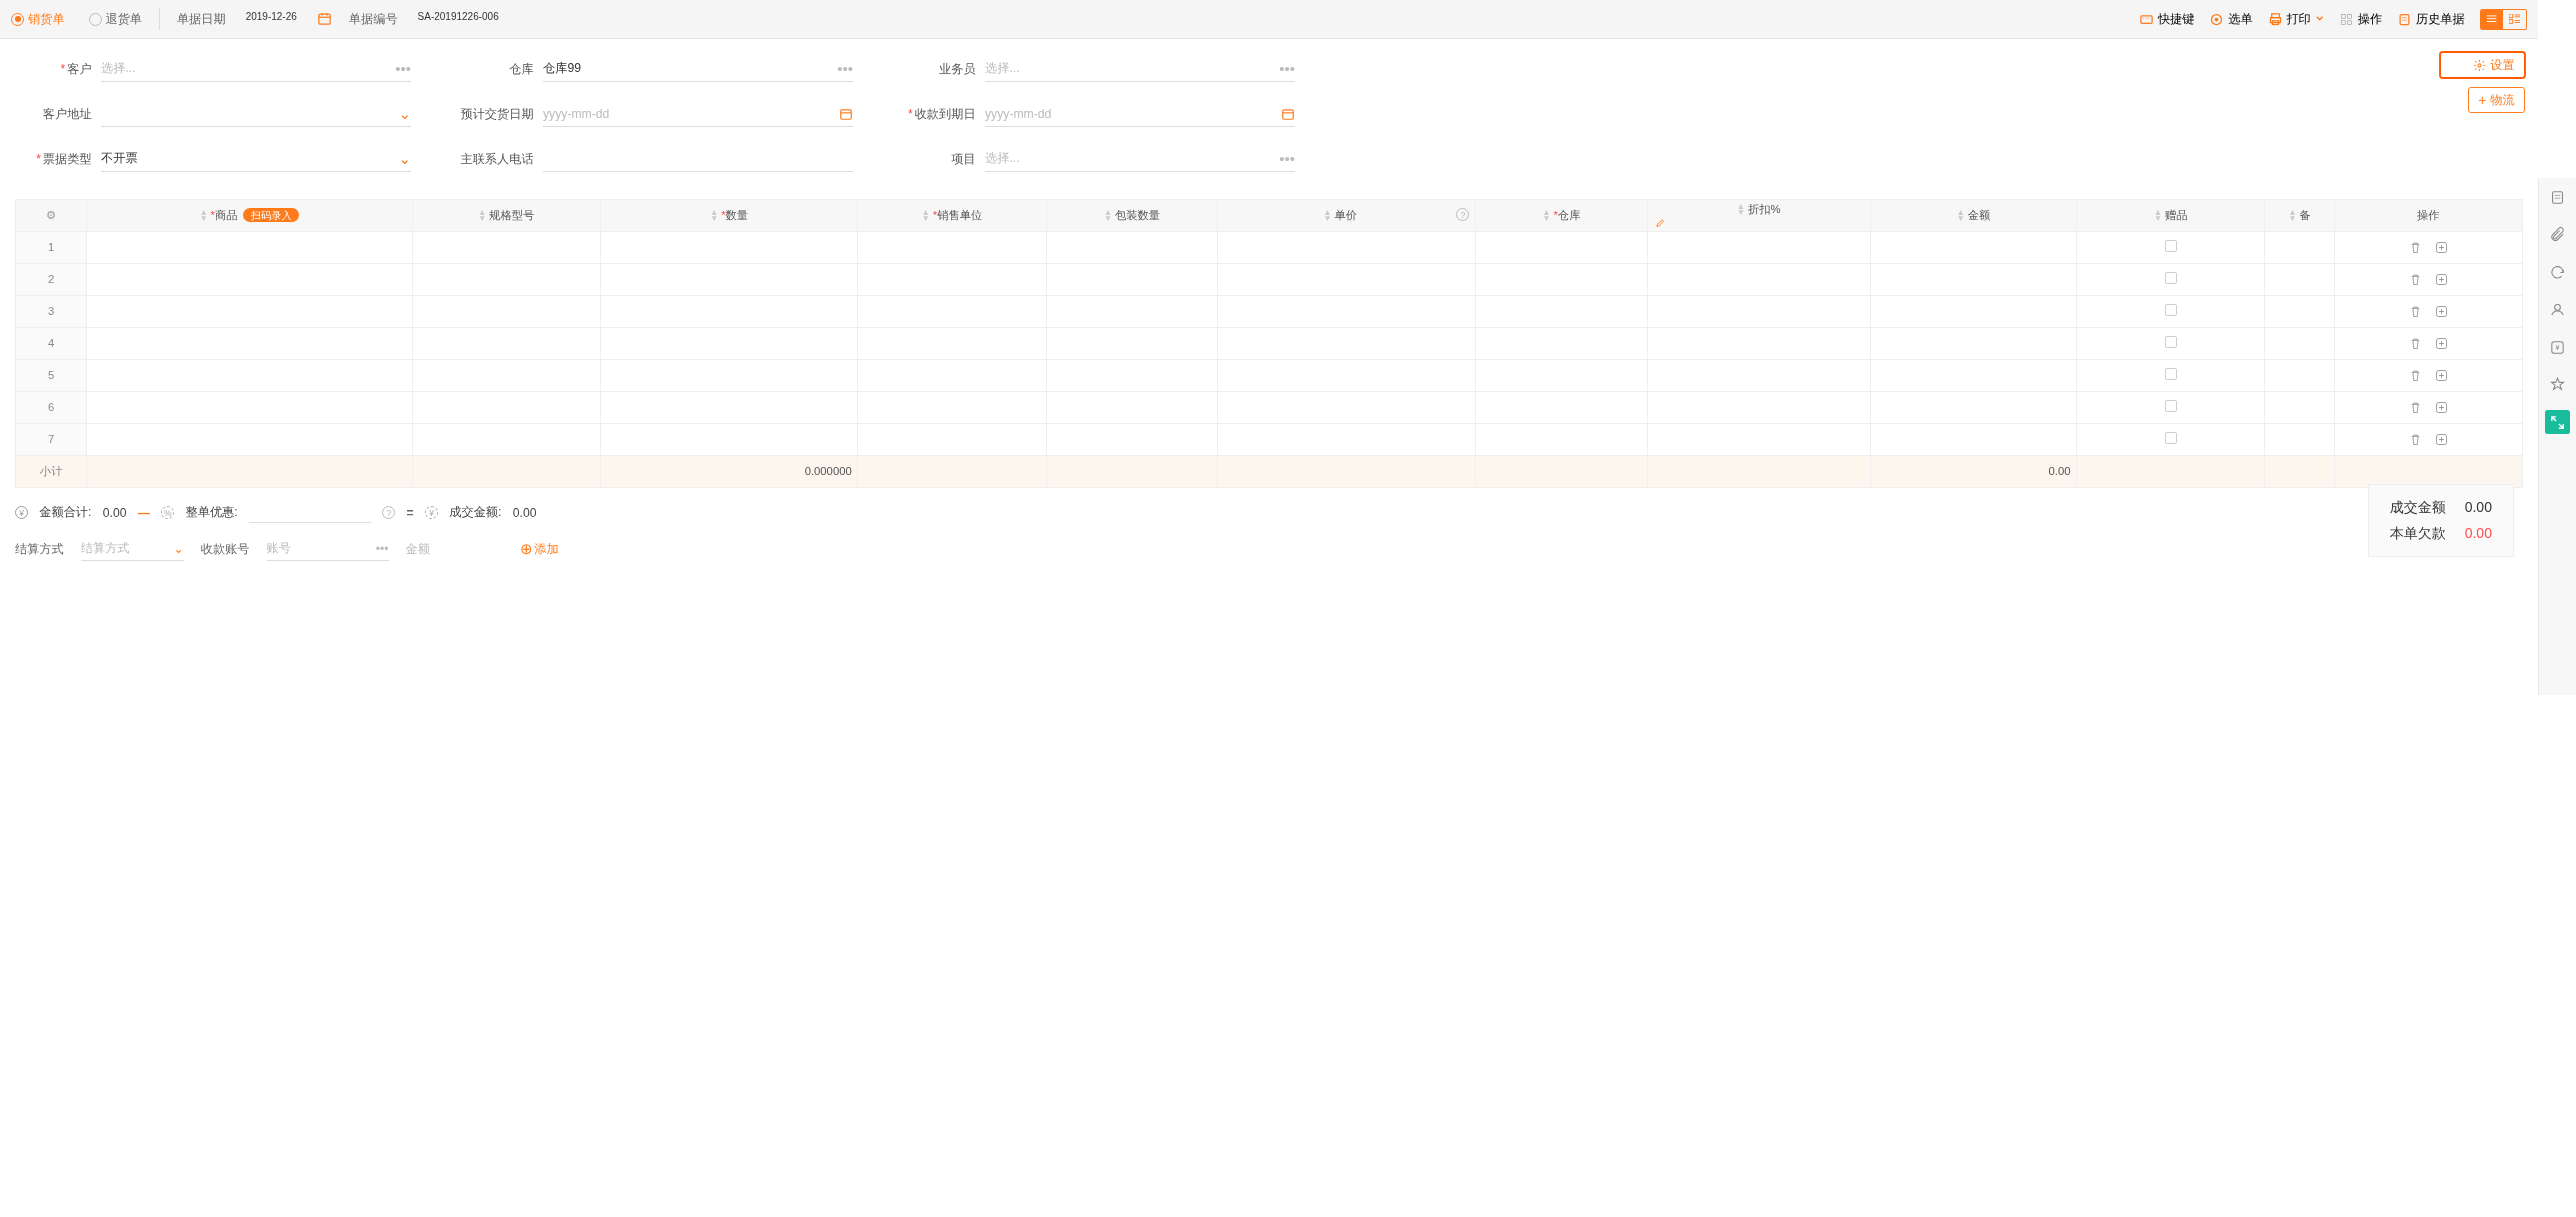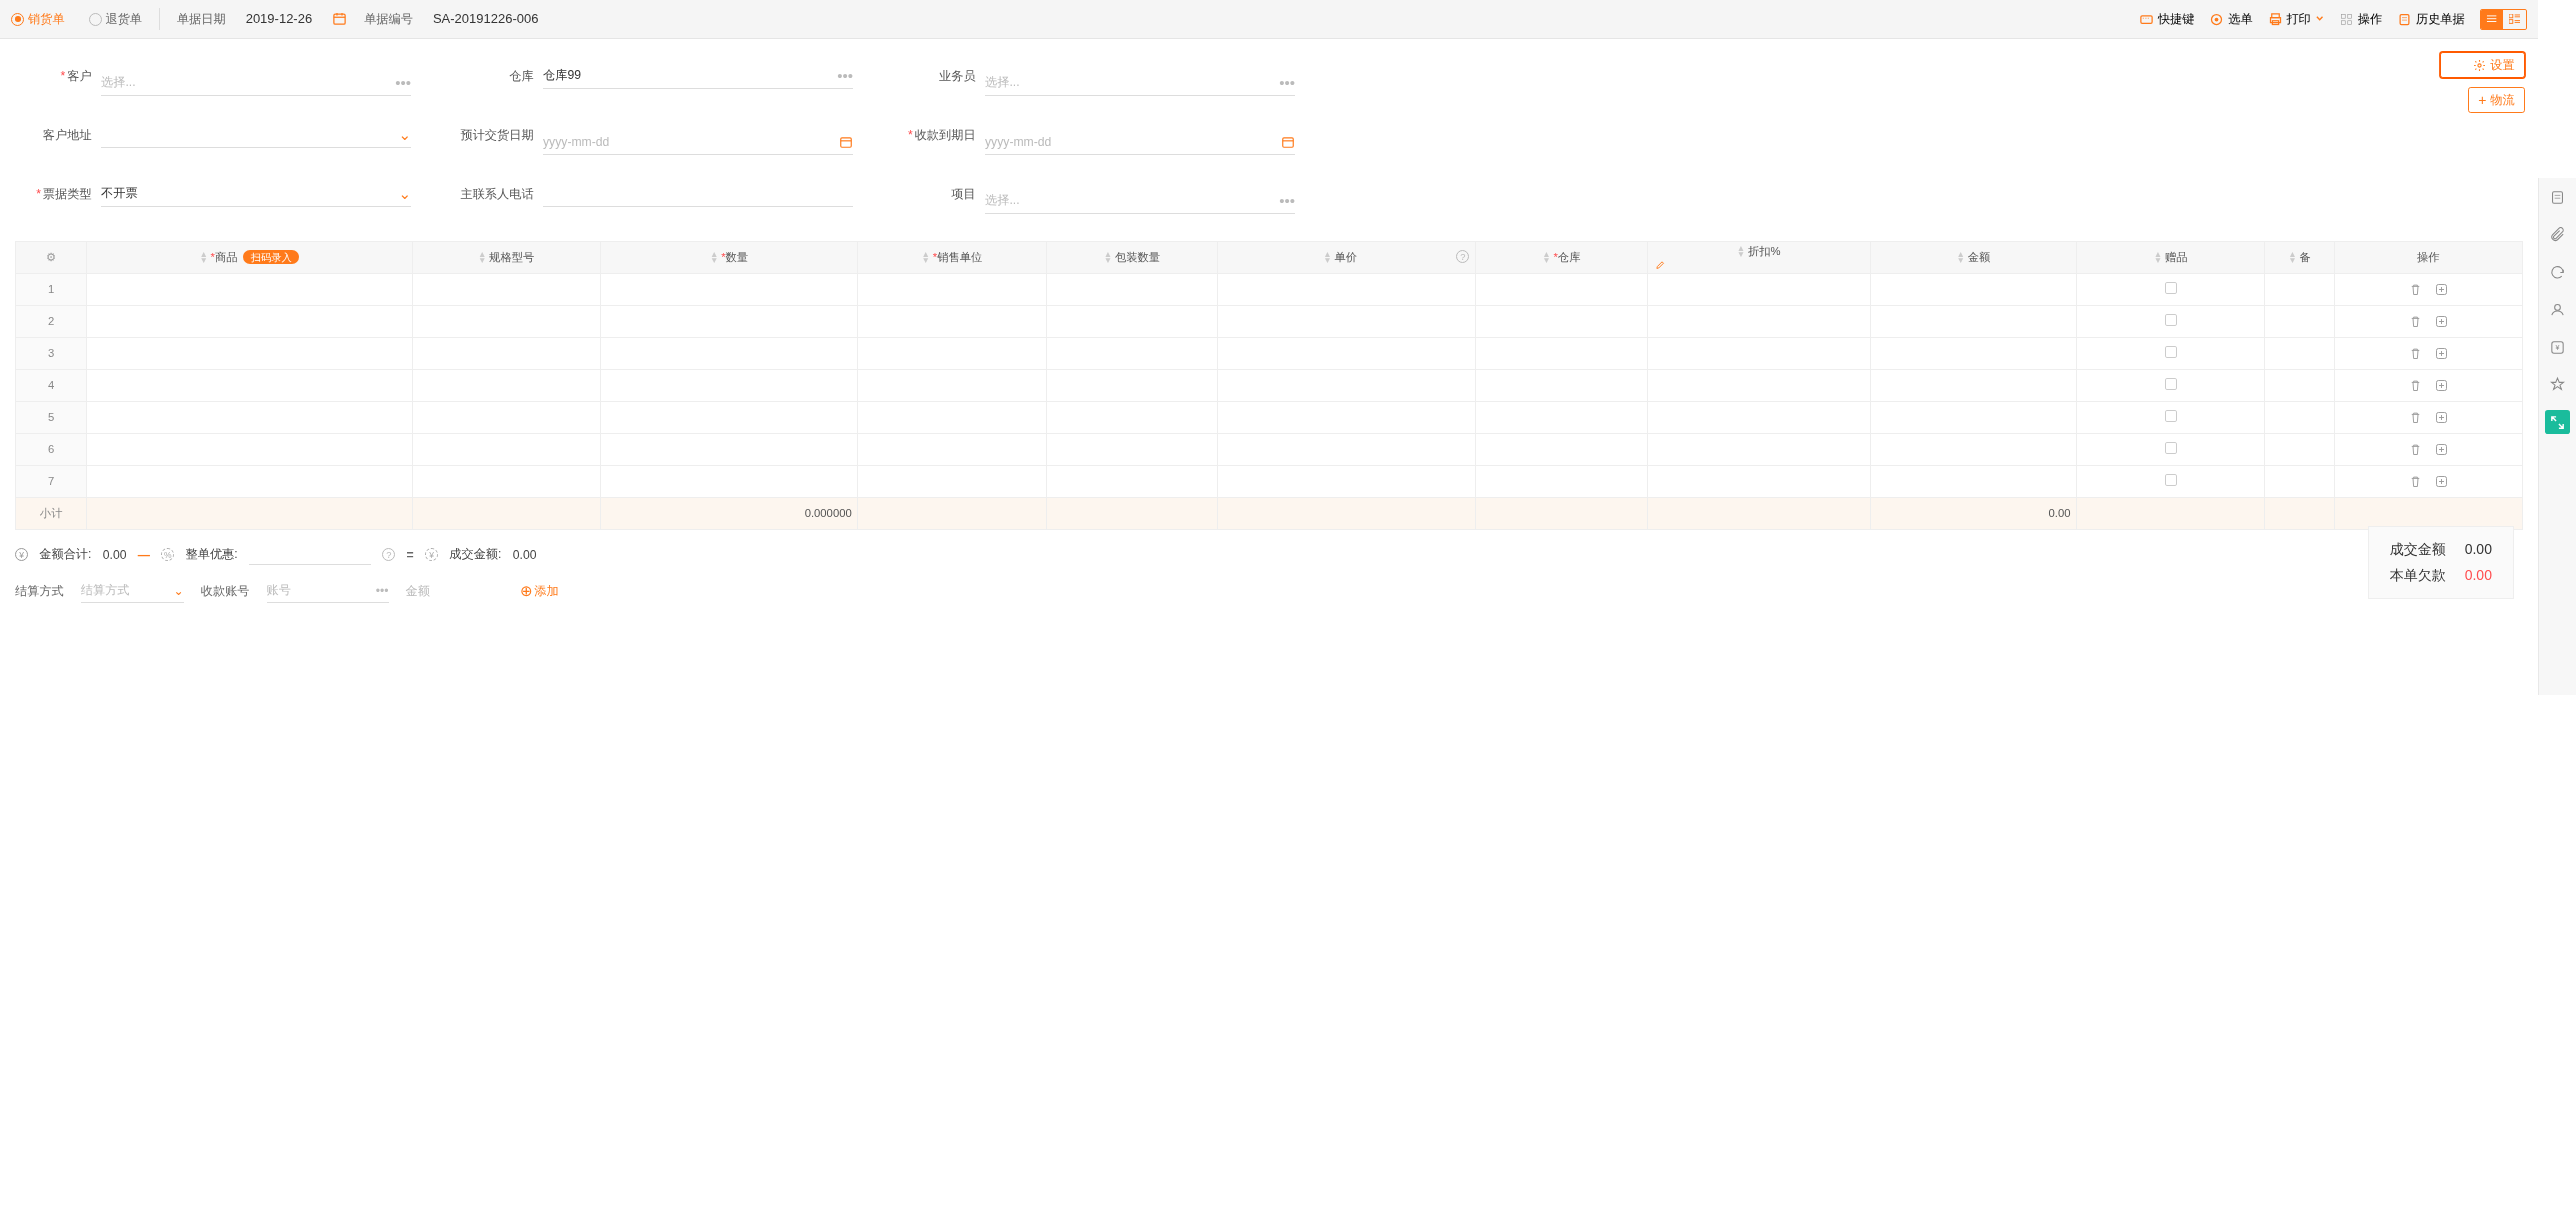--- a/index.html
+++ b/index.html
@@ -13,39 +13,39 @@
 
 .topbar { height: 39px; background: #f5f5f5; border-bottom: 0.9px solid #e5e5e5; display:flex; align-items:center; padding: 0 11.3px; gap:17px; }
 .tabs { display:flex; align-items:center; gap:24px; }
 .tab { display:flex; align-items:center; gap:3.8px; cursor:pointer; color:#666; }
 .tab .rad { width:13px; height:13px; border-radius:50%; border:1.9px solid #bbb; display:inline-flex; align-items:center; justify-content:center;}
 .tab.active { color:#ff7a1a; }
 .tab.active .rad { border-color:#ff7a1a; }
 .tab.active .rad::after { content:""; width:5.6px; height:5.6px; background:#ff7a1a; border-radius:50%; }
 .vsep { width:0.9px; height:22.5px; background:#ddd; }
 .kv { display:flex; align-items:flex-start; gap:20px; color:#666; }
-.kv .value{ color:#333; font-size:13px;}
+.kv .value{ color:#333; font-size:10px;}
 .cal-ico { width:15px; height:15px; color:#ff7a1a; }
 .spacer { flex:1; }
 .toolbar { display:flex; align-items:center; gap:15px; color:#000000; }
 .toolbar .tb { display:flex; align-items:center; gap:3.8px; cursor:pointer; }
 .toolbar .tb .ico { width:15px; height:15px; color:#ff7a1a; }
 .toolbar .tb.gray .ico { color:#999; }
 .viewtoggle { display:flex; border:0.9px solid #ff7a1a; border-radius:1.9px; overflow:hidden; }
 .viewtoggle div { width:22.5px; height:19px; display:flex; align-items:center; justify-content:center; color:#ff7a1a; }
 .viewtoggle div.on { background:#ff7a1a; color:#fff; }
 
 
 .form { padding: 17px 15px 7.5px 15px; position:relative; }
 .row { display:flex; gap:17px; margin-bottom: 19px; }
 .field { display:flex; align-items:center; }
 .field .lab { width: 86px; text-align:right; padding-right:9.4px; color:#555; font-size:12.2px; white-space:nowrap;}
 .field .lab .req { color:#ff4d4f; margin-right:1.9px;}
 .field .ctl { width: 310px; border-bottom:0.9px solid #ddd; height:26px; display:flex; align-items:center; justify-content:space-between; color:#333;}
-.field .ctl.placeholder { color:#bbb;margin-top:14px; }
+.field .ctl.placeholder { color:#bbb; }
 .field .ctl .suf { color:#bbb; font-size:15px;}
 .field .ctl .suf.orange{ color:#ff7a1a;}
 .field.col2 .lab{ width:115px; }
 .btn-outline { border:0.9px solid #ff7a1a; color:#ff7a1a; background:#fff; border-radius:2.8px; height:26px; padding:0 9.4px; display:flex; align-items:center; gap:3.8px; cursor:pointer; font-size:12.2px;}
 .btn-outline.highlight { border:1.9px solid #ff5a00; box-shadow:0 0 0 0.9px #ff5a00;padding-left:32px;}
 .rt-buttons { position:absolute; right:13px; top:13px; display:flex; flex-direction:column; gap:9.4px; align-items:flex-end;}
 
 
 .tablewrap { padding: 0 15px; }
 table { width:100%; border-collapse:collapse; table-layout:fixed;}

